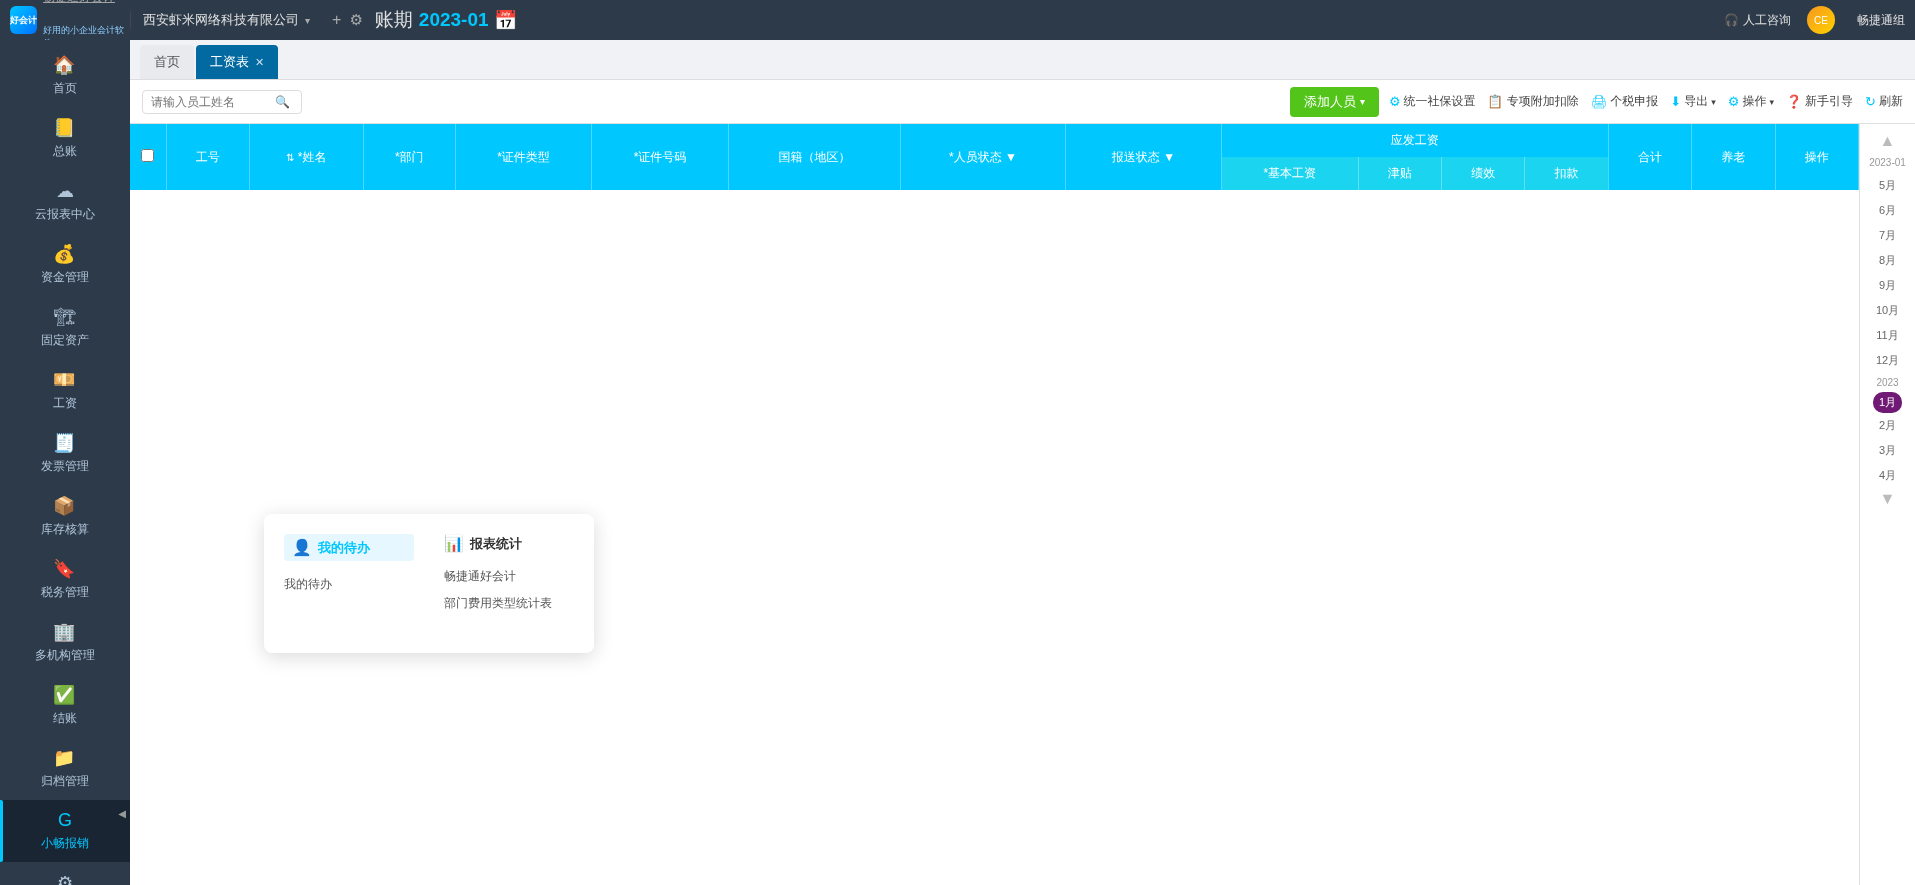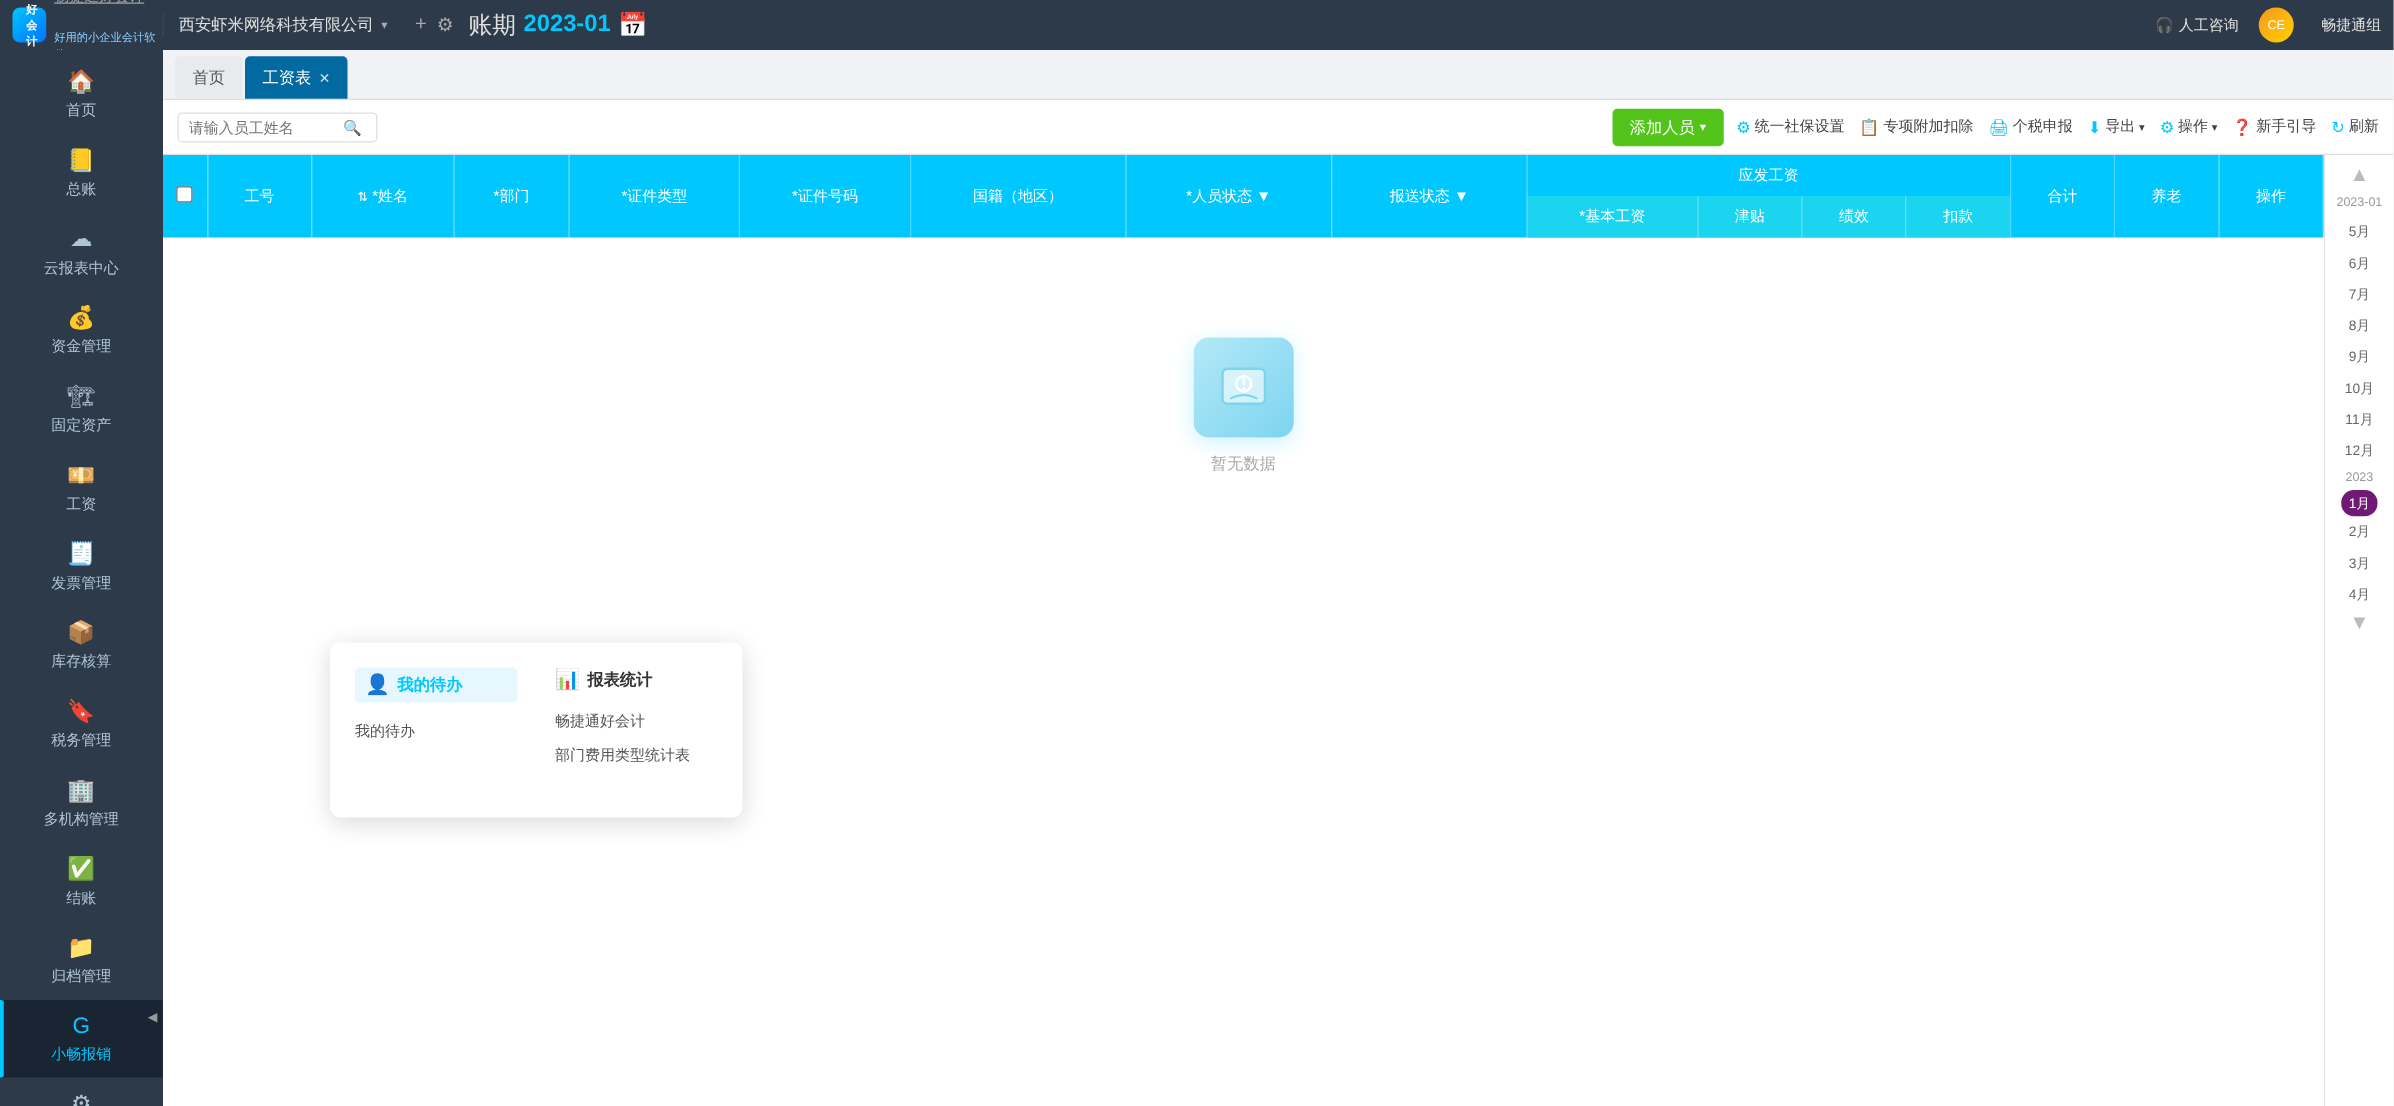--- a/index.html
+++ b/index.html
@@ -19,21 +19,21 @@
       width: 120px;
       display: flex;
       align-items: center;
       gap: 6px;
     }
     .logo-icon {
       width: 28px; height: 28px;
       background: linear-gradient(135deg, #00c6ff, #0072ff);
       border-radius: 6px;
       display: flex; align-items: center; justify-content: center;
-      font-size: 10px; color: #fff; font-weight: bold; padding-left: 11px;
+      font-size: 10px; color: #fff; font-weight: bold;
     }
     .logo-text { font-size: 12px; color: #a3a3a3; line-height: 1.2; text-decoration: underline; }
     .logo-sub { font-size: 9px; color: #8ecfff; margin-top: 19px; }
     .company-area {
       display: flex; align-items: center; gap: 6px;
       padding: 0 12px; border-left: 1px solid #445;
       color: #e0e0e0; font-size: 13px; cursor: pointer;
     }
     .chevron { font-size: 10px; color: #aaa; }
     .header-actions {
@@ -434,32 +434,20 @@
               <th class="sub-header">*基本工资</th>
               <th class="sub-header">津贴</th>
               <th class="sub-header">绩效</th>
               <th class="sub-header">扣款</th>
             </tr>
           </thead>
           <tbody>
           </tbody>
         </table>
 
-        <div class="no-data">
-          <div class="no-data-icon">
-            <svg width="50" height="50" viewBox="0 0 50 50" xmlns="http://www.w3.org/2000/svg">
-              <rect x="8" y="10" width="34" height="28" rx="4" fill="rgba(255,255,255,0.6)" stroke="#7dd4f0" stroke-width="2"></rect>
-              <circle cx="25" cy="22" r="6" fill="none" stroke="#fff" stroke-width="2"></circle>
-              <path d="M25 22 L25 18" stroke="#fff" stroke-width="2" stroke-linecap="round"></path>
-              <circle cx="25" cy="26" r="1" fill="#fff"></circle>
-              <path d="M14 34 Q25 28 36 34" stroke="#7dd4f0" stroke-width="1.5" fill="none"></path>
-            </svg>
-          </div>
-          <span>暂无数据</span>
-        </div>
 
         <div class="popup-menu">
           <div class="popup-header">
             <div class="popup-section">
               <div class="popup-section-title active">
                 <span class="popup-section-icon">👤</span>
                 <span>我的待办</span>
               </div>
               <div class="popup-item">
                 <span>我的待办</span>

